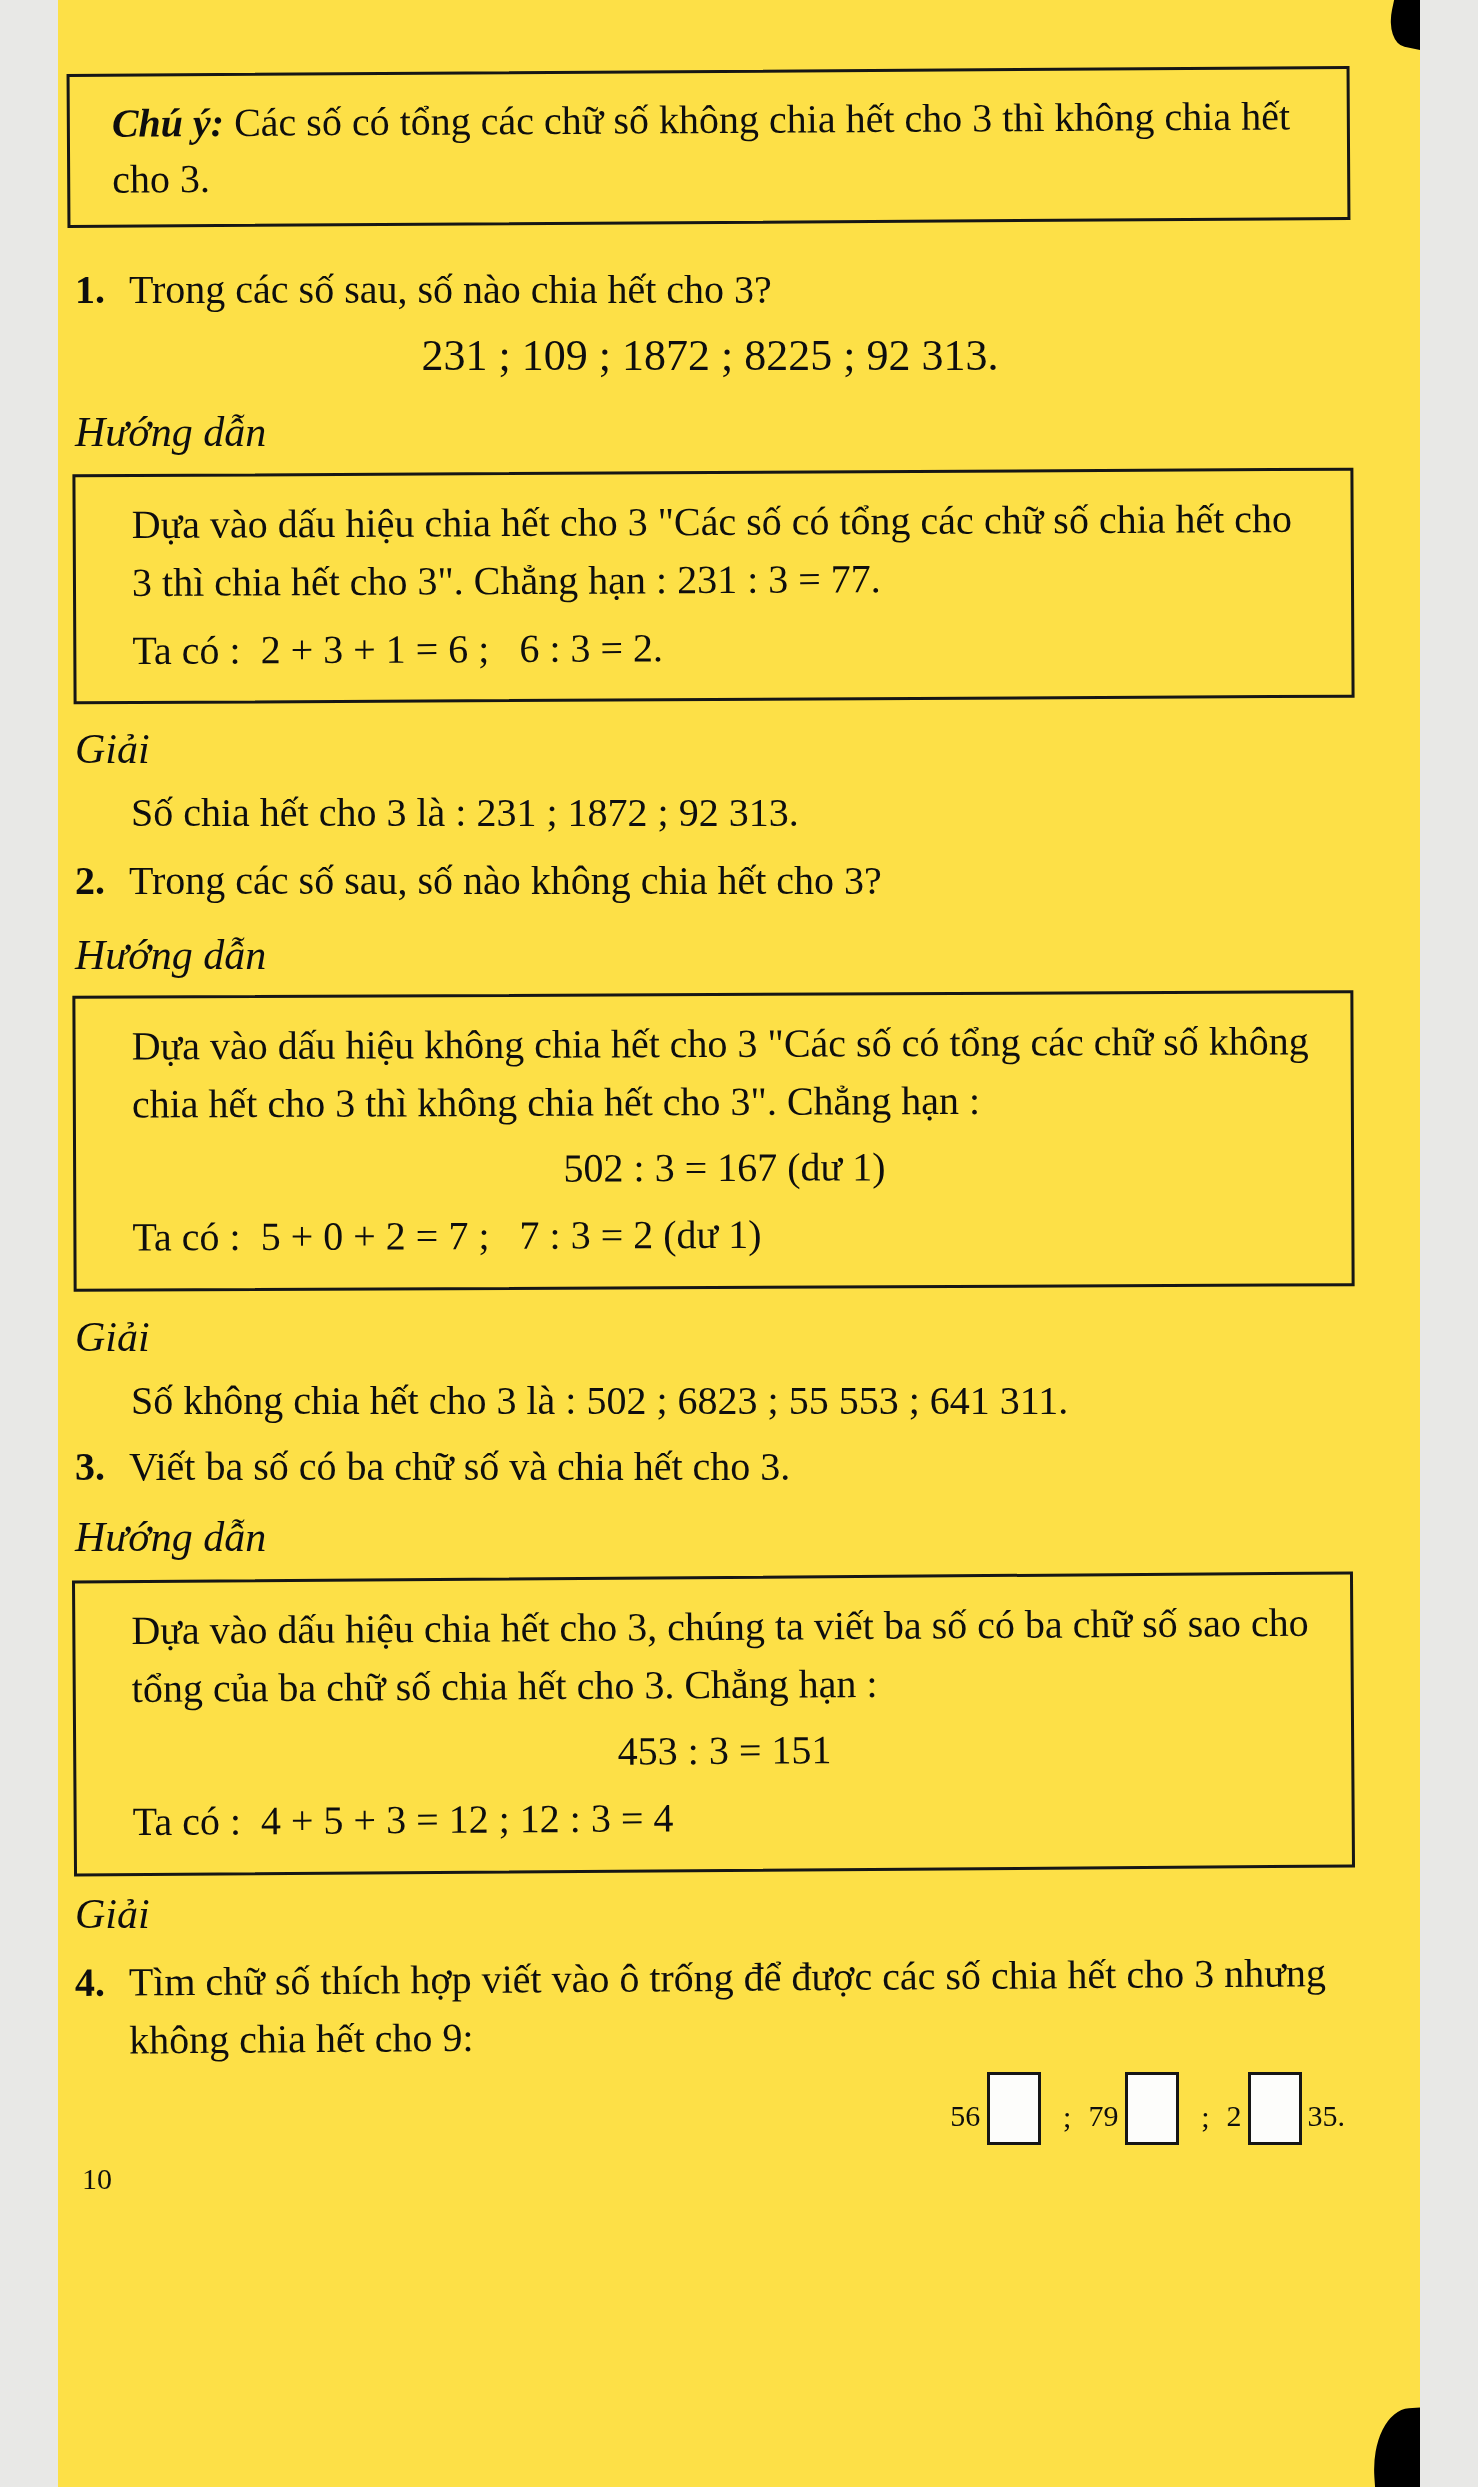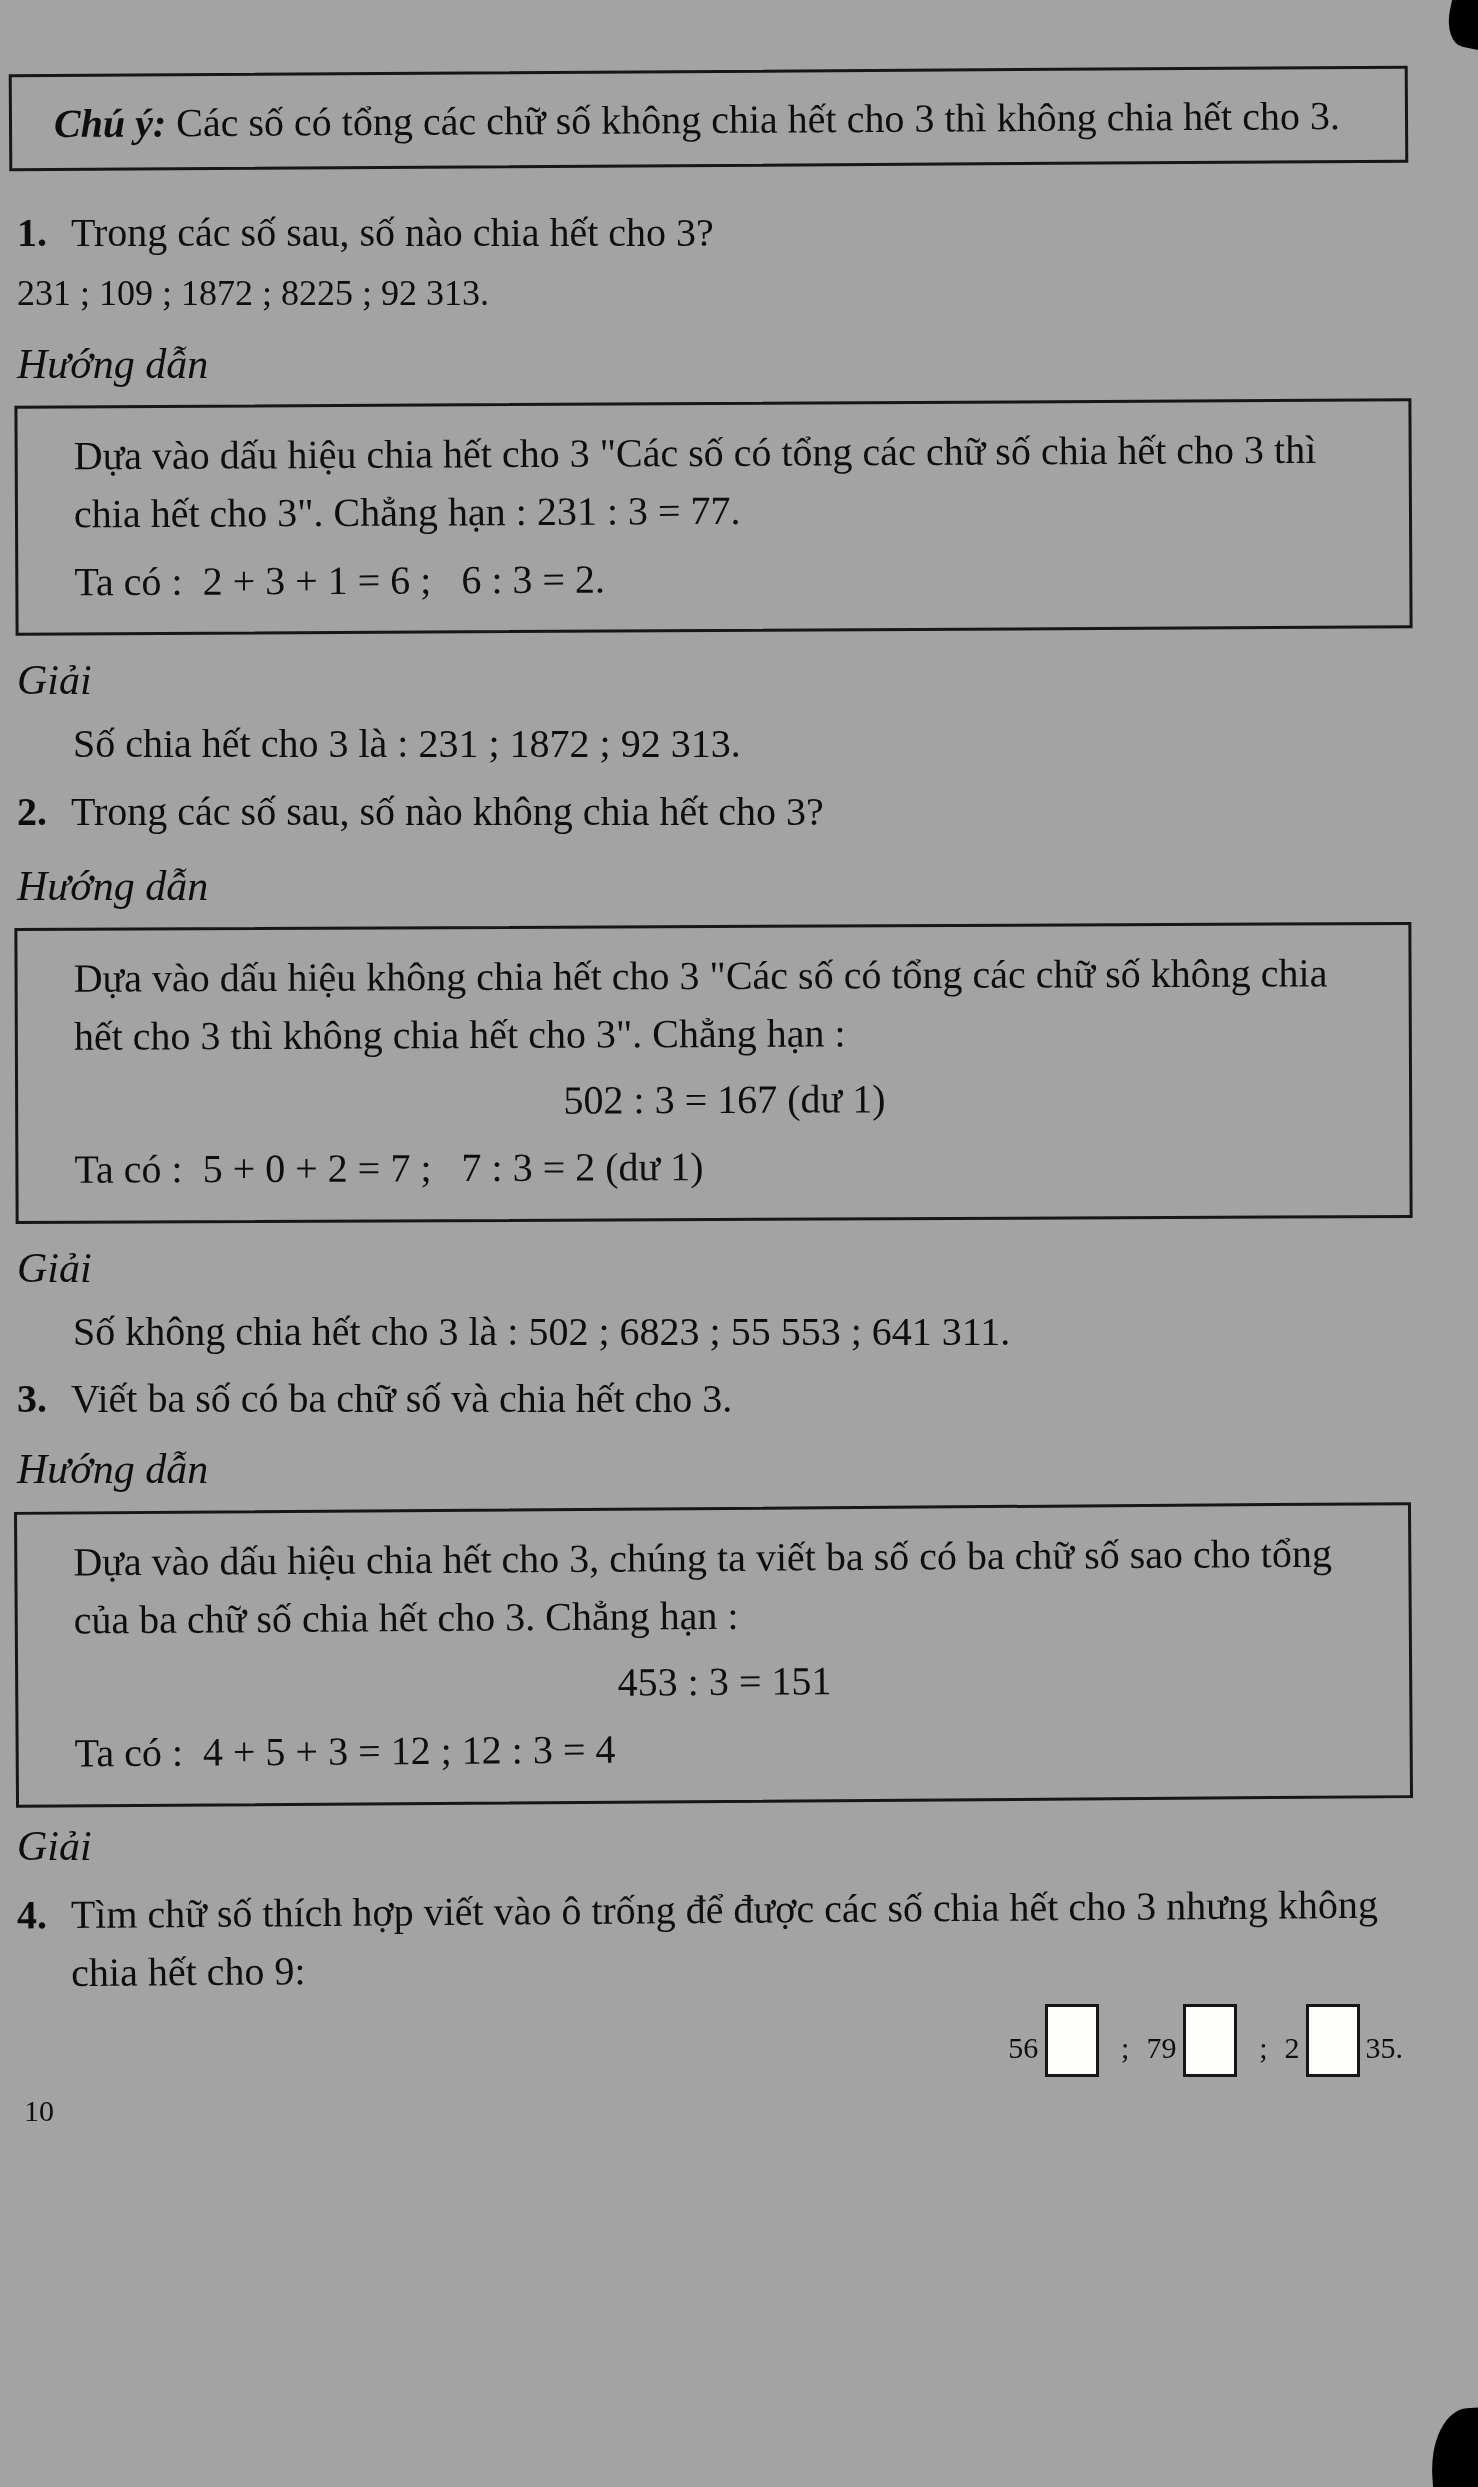--- a/index.html
+++ b/index.html
@@ -1,22 +1,22 @@
 <!DOCTYPE html>
 <html style="font-size:13.6px"><head>
 <meta charset="utf-8">
 <style>
   * { margin: 0; padding: 0; box-sizing: border-box; }
   html, body { background: #e8e8e6; }
   .page {
     position: relative;
-    width: 1478px;
+    width: 1362px;
     height: 2487px;
     margin: 0 auto;
-    background: #a3a3a3;
+    background: #fde047;
     color: #0e0e0e;
     font-family: "Liberation Serif", serif;
     overflow: hidden;
   }
   
   .note-box {
     margin: 70px 71px 0 8.5px;
     border: 3.4px solid #161616;
     padding: 18.7px 36px 15.3px 42px;
     font-size: 40px;
@@ -37,22 +37,22 @@
     display: flex;
     margin: 37px 75px 0 17px;
     font-size: 40px;
     line-height: 1.45;
   }
   .item .num { font-weight: bold; min-width: 54px; flex: 0 0 auto; }
   .item.tilt { transform: rotate(-0.45deg); }
   
   .numline {
     margin: 5.1px 75px 0 17px;
-    text-align: left;
-    font-size: 36px;
+    text-align: center;
+    font-size: 44px;
     line-height: 1.45;
   }
   
   .subhead {
     margin: 18.7px 75px 0 17px;
     text-align: left;
     font-size: 42px;
     font-weight: normal;
     font-style: italic;
     line-height: 1.25;

